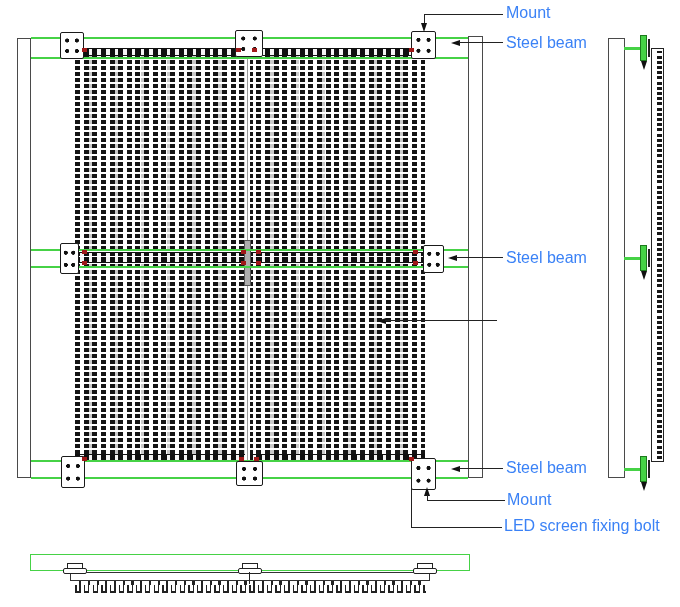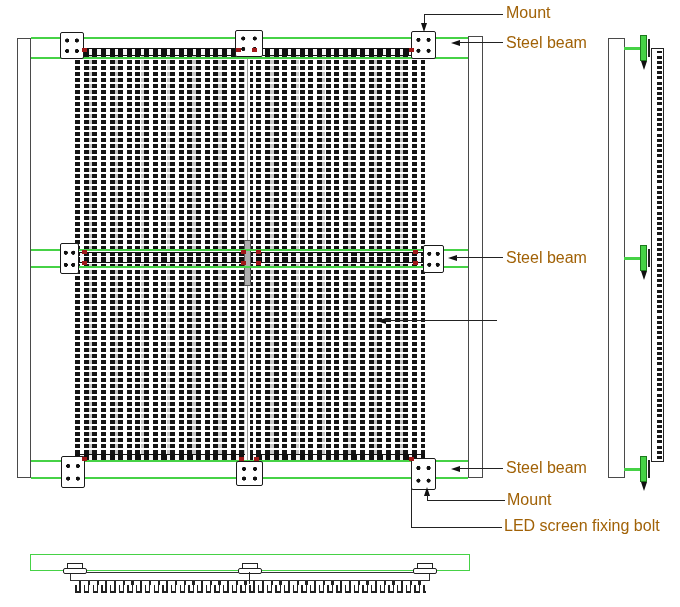--- a/index.html
+++ b/index.html
@@ -50,21 +50,21 @@
   .tfeet{position:absolute;left:74px;top:585px;width:352px;height:7px;
     background-image:repeating-linear-gradient(90deg,transparent 0 1.2px,#222 1.2px 2.6px,#fff 2.6px 5.4px,#222 5.4px 6.8px,transparent 6.8px 8.7px);}
   .tclose{position:absolute;left:74px;top:591px;width:352px;height:2px;
     background-image:repeating-linear-gradient(90deg,transparent 0 1.2px,#222 1.2px 6.8px,transparent 6.8px 8.7px);}
   
   .hl{position:absolute;height:1px;background:#222;}
   .vl{position:absolute;width:1px;background:#222;}
   .arrL{position:absolute;width:0;height:0;border-top:3px solid transparent;border-bottom:3px solid transparent;border-right:9px solid #111;}
   .arrD{position:absolute;width:0;height:0;border-left:3px solid transparent;border-right:3px solid transparent;border-top:9px solid #111;}
   .arrU{position:absolute;width:0;height:0;border-left:3px solid transparent;border-right:3px solid transparent;border-bottom:9px solid #111;}
-  .label{position:absolute;font-size:16px;color:#a16207;white-space:nowrap;line-height:18px;}
+  .label{position:absolute;font-size:16px;color:#3b82f6;white-space:nowrap;line-height:18px;}
 </style>
 </head>
 <body>
 
 <div class="canvas">
 
   <div class="col" style="left:17px;top:38px;width:14px;height:440px;"></div>
   <div class="col" style="left:468px;top:36px;width:15px;height:442px;"></div>
 
   <div class="screen">

